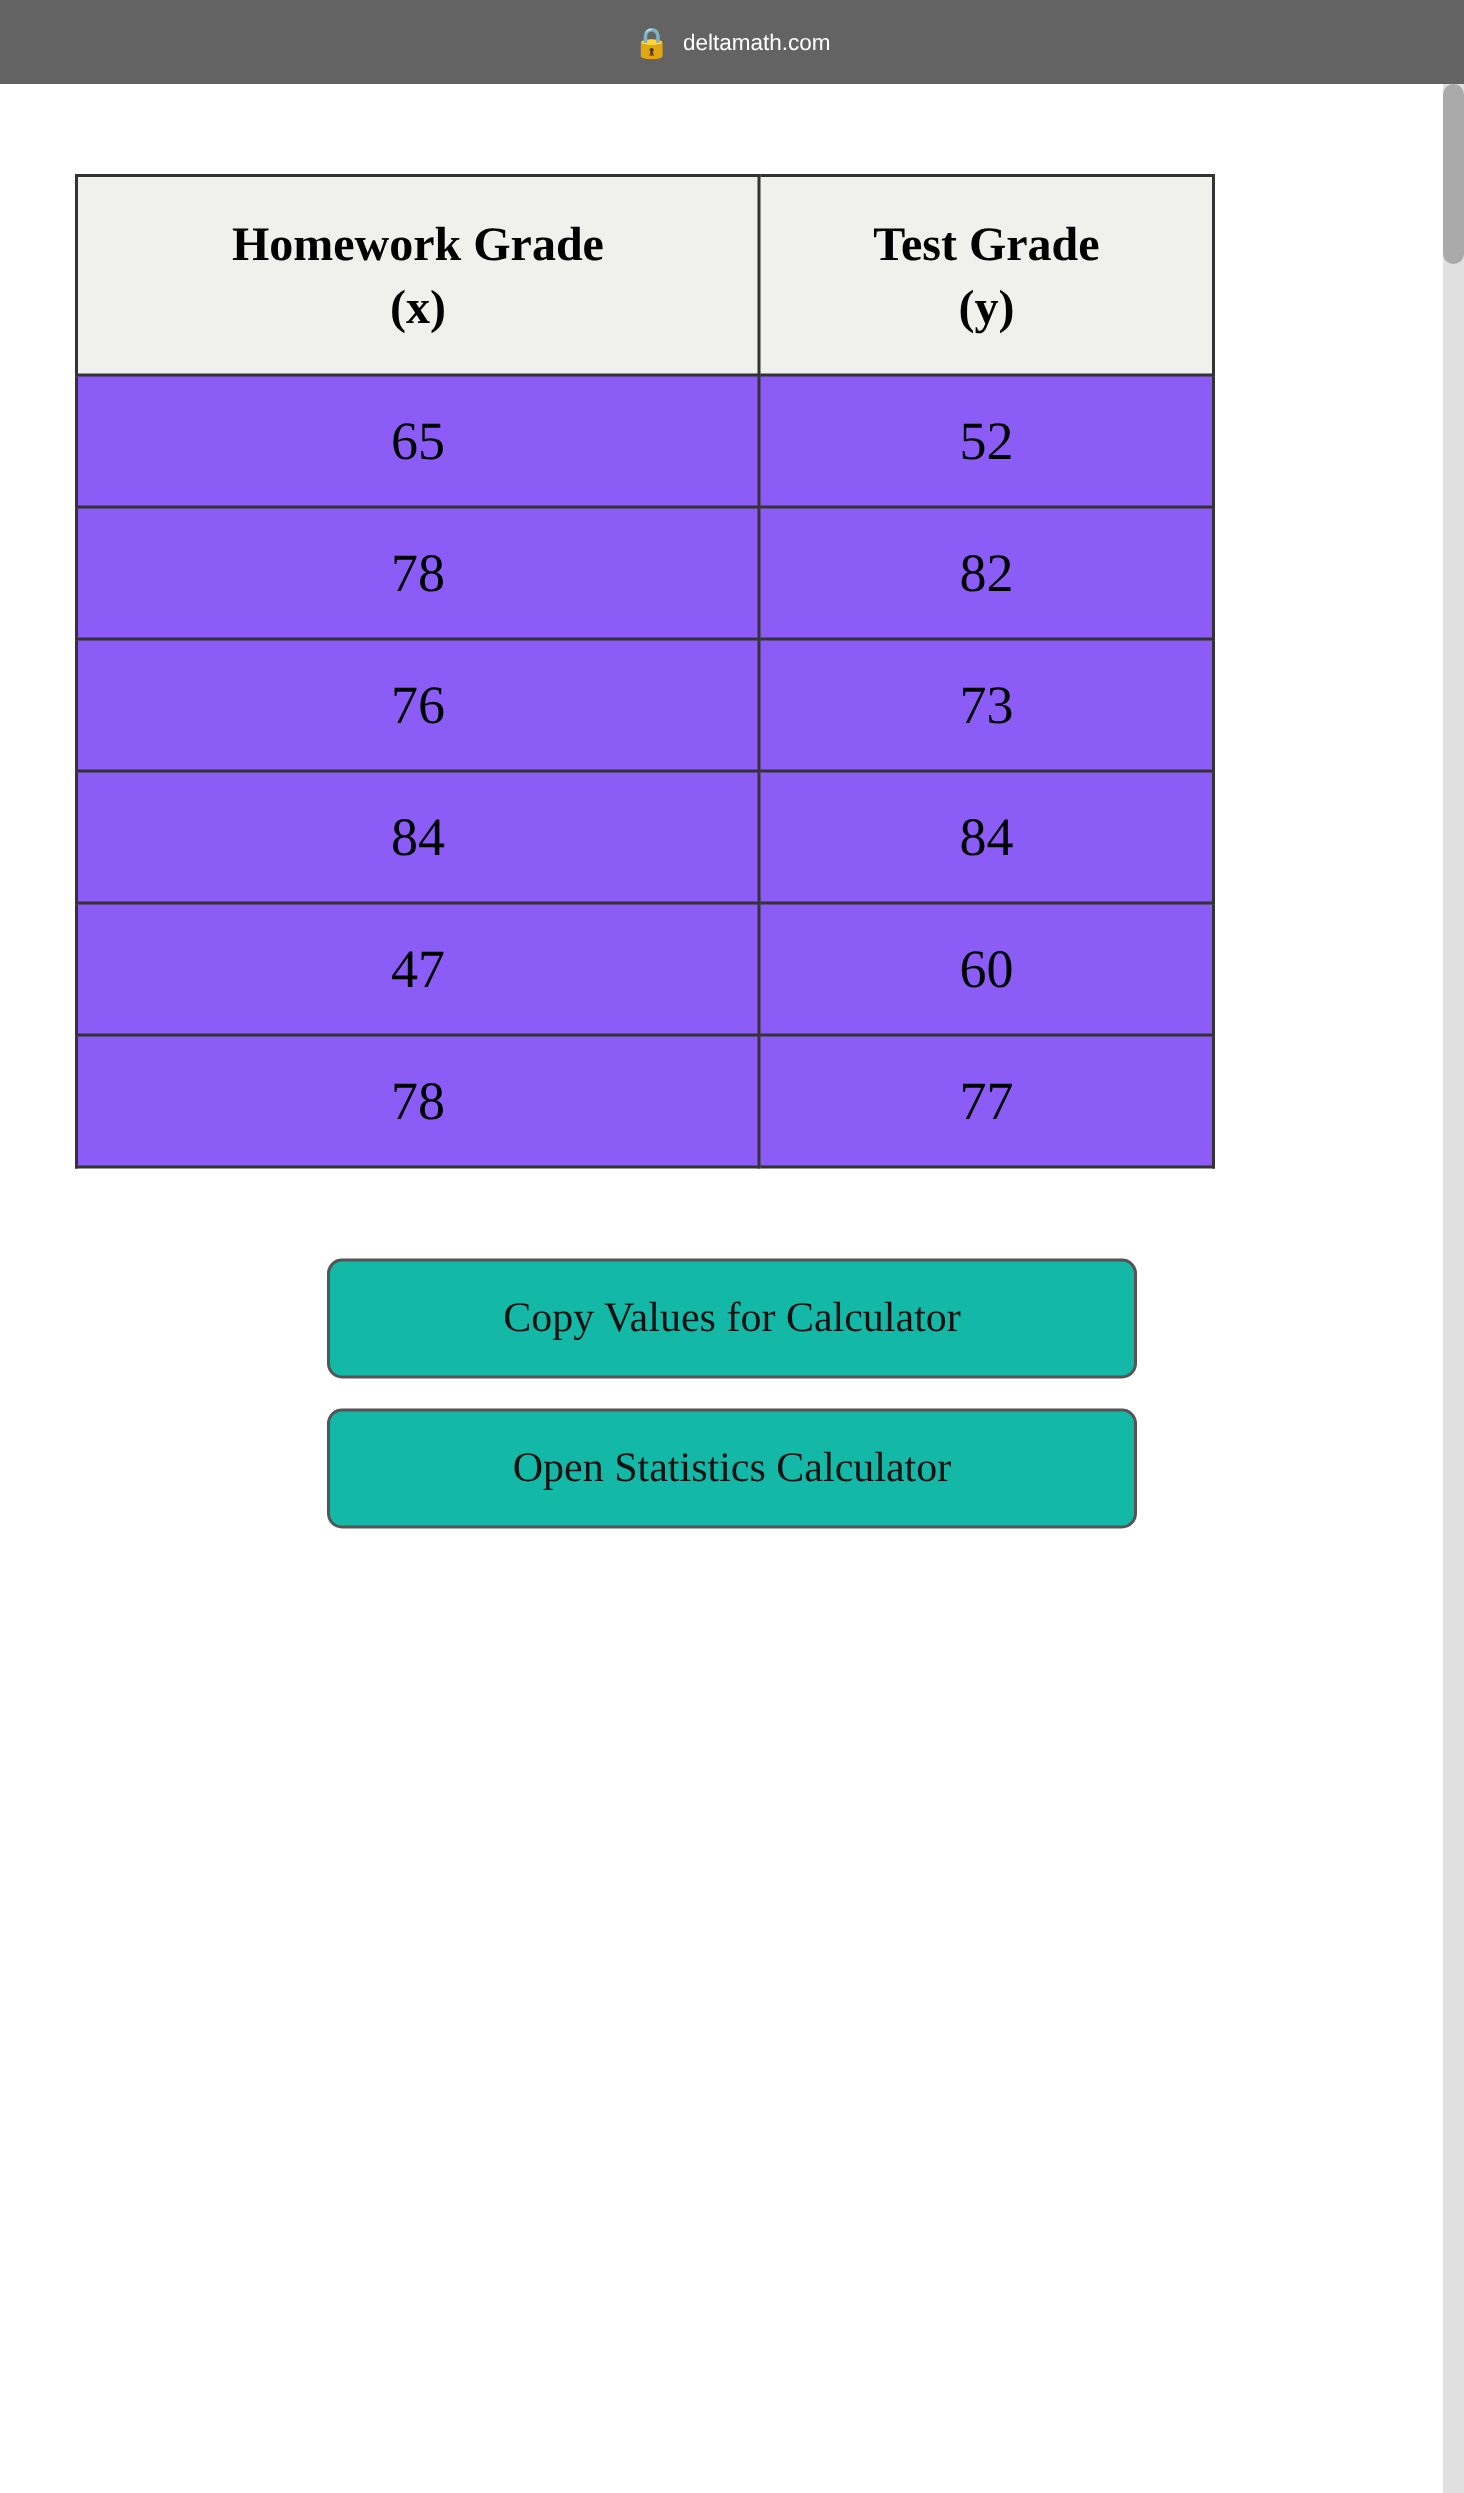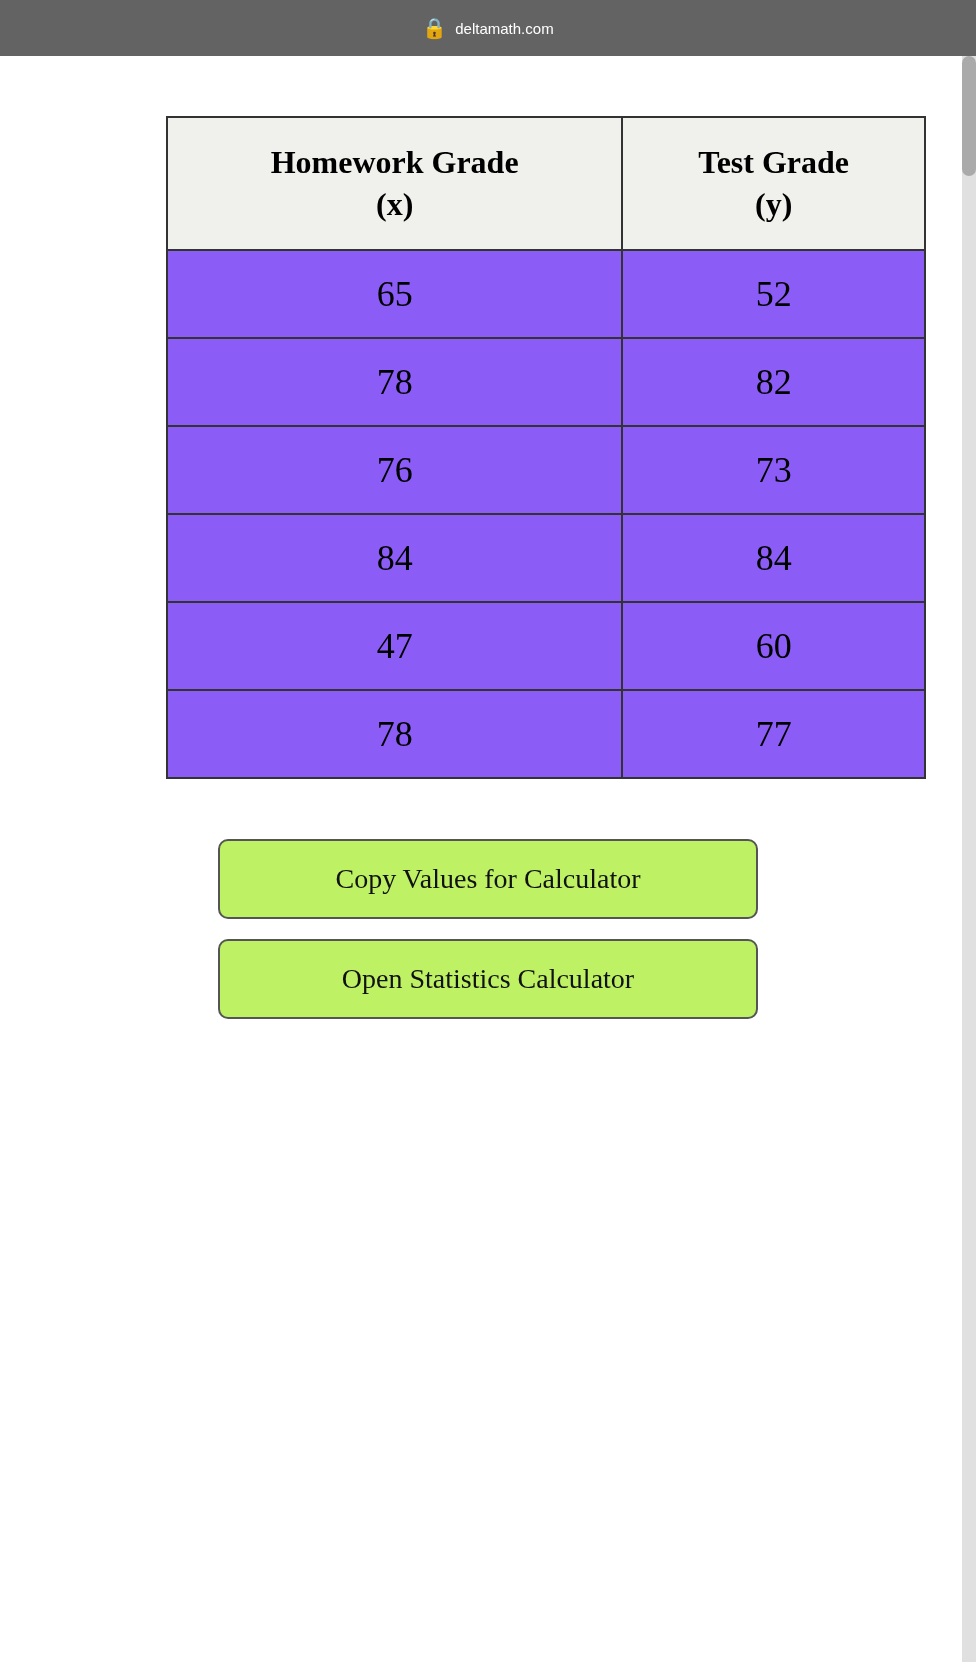--- a/index.html
+++ b/index.html
@@ -37,21 +37,21 @@
       font-size: 20px;
     }
 
     .page-content {
       background-color: #ffffff;
       width: 100%;
       min-height: 1606px;
       padding: 60px 50px 80px 50px;
       display: flex;
       flex-direction: column;
-      align-items: flex-end;
+      align-items: flex-start;
     }
 
     .data-table {
       border-collapse: collapse;
       width: 760px;
       border: 2px solid #333;
     }
 
     .data-table th, .data-table td {
       border: 2px solid #333;
@@ -81,21 +81,21 @@
       align-items: center;
       gap: 20px;
       width: 100%;
     }
 
     .calc-button {
       width: 540px;
       padding: 22px 30px;
       font-family: Georgia, 'Times New Roman', serif;
       font-size: 28px;
-      background-color: #bef264;
+      background-color: #14b8a6;
       border: 2px solid #555;
       border-radius: 10px;
       cursor: pointer;
       text-align: center;
       color: #111;
     }
 
     .scrollbar-track {
       position: absolute;
       right: 0;

